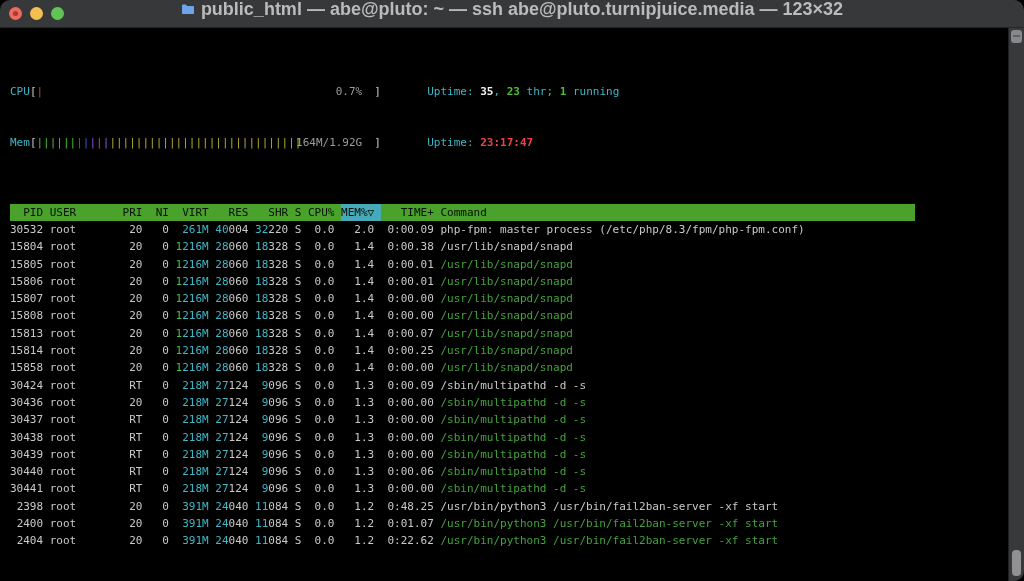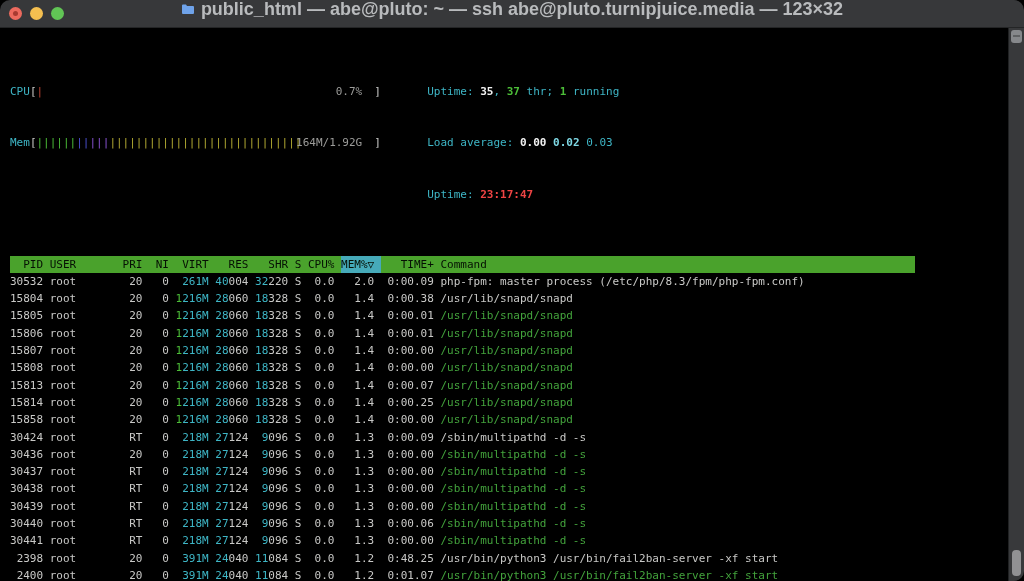--- a/index.html
+++ b/index.html
@@ -79,22 +79,21 @@
 
   <div class="bodywrap">
     <div class="content">
 
       <div class="meters-row">
         <div class="meters-col">
           <div class="line"><span class="mlabel">CPU</span><span class="brk">[</span><span class="bar"><span class="ticks"><span class="tick-red">|</span></span><span class="mval">0.7%</span></span><span class="brk">]</span></div>
           <div class="line"><span class="mlabel">Mem</span><span class="brk">[</span><span class="bar"><span class="ticks"><span class="tick-green">||||||</span><span class="tick-blue">||</span><span class="tick-magenta">|||</span><span class="tick-yellow">|||||||||||||||||||||||||||||</span></span><span class="mval">164M/1.92G</span></span><span class="brk">]</span></div>
         </div>
         <div class="info-col">
-          <div class="line"><span class="cyan">Uptime: </span><span class="wbold">35</span><span class="cyan">, </span><span class="gbold">37</span><span class="cyan"> thr; </span><span class="gbold">1</span><span class="cyan"> running</span></div>
-          <div class="line"><span class="cyan">Load average: </span><span class="wbold">0.00 </span><span class="bcyan">0.02 </span><span class="cyan">0.03</span></div>
+          <div class="line"><span class="cyan">Uptime: </span><span class="wbold">35</span><span class="cyan">, </span><span class="gbold">23</span><span class="cyan"> thr; </span><span class="gbold">1</span><span class="cyan"> running</span></div>
           <div class="line"><span class="cyan">Uptime: </span><span class="ucyan">23:17:47</span></div>
         </div>
       </div>
 
       <div class="line"> </div>
 
       <div class="line thead"><span class="hcell col-pid ar">PID</span><span class="hcell col-user">USER</span><span class="hcell col-pri ar">PRI</span><span class="hcell col-ni ar">NI</span><span class="hcell col-virt ar">VIRT</span><span class="hcell col-res ar">RES</span><span class="hcell col-shr ar">SHR</span><span class="hcell col-s">S</span><span class="hcell col-cpu ar">CPU%</span><span class="hcell col-mem ar sel">MEM%▽</span><span class="hcell col-time ar">TIME+</span><span class="hcell col-cmd">Command</span></div>
 
       <div><div class="prow"><span class="cell col-pid ar">30532</span><span class="cell col-user">root</span><span class="cell col-pri ar">20</span><span class="cell col-ni ar">0</span><span class="cell col-virt ar"><span class="seg-m">261M</span></span><span class="cell col-res ar"><span class="seg-m">40</span><span class="seg-p">004</span></span><span class="cell col-shr ar"><span class="seg-m">32</span><span class="seg-p">220</span></span><span class="cell col-s">S</span><span class="cell col-cpu ar">0.0</span><span class="cell col-mem ar">2.0</span><span class="cell col-time ar">0:00.09</span><span class="cell col-cmd">php-fpm: master process (/etc/php/8.3/fpm/php-fpm.conf)</span></div><div class="prow"><span class="cell col-pid ar">15804</span><span class="cell col-user">root</span><span class="cell col-pri ar">20</span><span class="cell col-ni ar">0</span><span class="cell col-virt ar"><span class="seg-g">1</span><span class="seg-m">216M</span></span><span class="cell col-res ar"><span class="seg-m">28</span><span class="seg-p">060</span></span><span class="cell col-shr ar"><span class="seg-m">18</span><span class="seg-p">328</span></span><span class="cell col-s">S</span><span class="cell col-cpu ar">0.0</span><span class="cell col-mem ar">1.4</span><span class="cell col-time ar">0:00.38</span><span class="cell col-cmd">/usr/lib/snapd/snapd</span></div><div class="prow"><span class="cell col-pid ar">15805</span><span class="cell col-user">root</span><span class="cell col-pri ar">20</span><span class="cell col-ni ar">0</span><span class="cell col-virt ar"><span class="seg-g">1</span><span class="seg-m">216M</span></span><span class="cell col-res ar"><span class="seg-m">28</span><span class="seg-p">060</span></span><span class="cell col-shr ar"><span class="seg-m">18</span><span class="seg-p">328</span></span><span class="cell col-s">S</span><span class="cell col-cpu ar">0.0</span><span class="cell col-mem ar">1.4</span><span class="cell col-time ar">0:00.01</span><span class="cell col-cmd green">/usr/lib/snapd/snapd</span></div><div class="prow"><span class="cell col-pid ar">15806</span><span class="cell col-user">root</span><span class="cell col-pri ar">20</span><span class="cell col-ni ar">0</span><span class="cell col-virt ar"><span class="seg-g">1</span><span class="seg-m">216M</span></span><span class="cell col-res ar"><span class="seg-m">28</span><span class="seg-p">060</span></span><span class="cell col-shr ar"><span class="seg-m">18</span><span class="seg-p">328</span></span><span class="cell col-s">S</span><span class="cell col-cpu ar">0.0</span><span class="cell col-mem ar">1.4</span><span class="cell col-time ar">0:00.01</span><span class="cell col-cmd green">/usr/lib/snapd/snapd</span></div><div class="prow"><span class="cell col-pid ar">15807</span><span class="cell col-user">root</span><span class="cell col-pri ar">20</span><span class="cell col-ni ar">0</span><span class="cell col-virt ar"><span class="seg-g">1</span><span class="seg-m">216M</span></span><span class="cell col-res ar"><span class="seg-m">28</span><span class="seg-p">060</span></span><span class="cell col-shr ar"><span class="seg-m">18</span><span class="seg-p">328</span></span><span class="cell col-s">S</span><span class="cell col-cpu ar">0.0</span><span class="cell col-mem ar">1.4</span><span class="cell col-time ar">0:00.00</span><span class="cell col-cmd green">/usr/lib/snapd/snapd</span></div><div class="prow"><span class="cell col-pid ar">15808</span><span class="cell col-user">root</span><span class="cell col-pri ar">20</span><span class="cell col-ni ar">0</span><span class="cell col-virt ar"><span class="seg-g">1</span><span class="seg-m">216M</span></span><span class="cell col-res ar"><span class="seg-m">28</span><span class="seg-p">060</span></span><span class="cell col-shr ar"><span class="seg-m">18</span><span class="seg-p">328</span></span><span class="cell col-s">S</span><span class="cell col-cpu ar">0.0</span><span class="cell col-mem ar">1.4</span><span class="cell col-time ar">0:00.00</span><span class="cell col-cmd green">/usr/lib/snapd/snapd</span></div><div class="prow"><span class="cell col-pid ar">15813</span><span class="cell col-user">root</span><span class="cell col-pri ar">20</span><span class="cell col-ni ar">0</span><span class="cell col-virt ar"><span class="seg-g">1</span><span class="seg-m">216M</span></span><span class="cell col-res ar"><span class="seg-m">28</span><span class="seg-p">060</span></span><span class="cell col-shr ar"><span class="seg-m">18</span><span class="seg-p">328</span></span><span class="cell col-s">S</span><span class="cell col-cpu ar">0.0</span><span class="cell col-mem ar">1.4</span><span class="cell col-time ar">0:00.07</span><span class="cell col-cmd green">/usr/lib/snapd/snapd</span></div><div class="prow"><span class="cell col-pid ar">15814</span><span class="cell col-user">root</span><span class="cell col-pri ar">20</span><span class="cell col-ni ar">0</span><span class="cell col-virt ar"><span class="seg-g">1</span><span class="seg-m">216M</span></span><span class="cell col-res ar"><span class="seg-m">28</span><span class="seg-p">060</span></span><span class="cell col-shr ar"><span class="seg-m">18</span><span class="seg-p">328</span></span><span class="cell col-s">S</span><span class="cell col-cpu ar">0.0</span><span class="cell col-mem ar">1.4</span><span class="cell col-time ar">0:00.25</span><span class="cell col-cmd green">/usr/lib/snapd/snapd</span></div><div class="prow"><span class="cell col-pid ar">15858</span><span class="cell col-user">root</span><span class="cell col-pri ar">20</span><span class="cell col-ni ar">0</span><span class="cell col-virt ar"><span class="seg-g">1</span><span class="seg-m">216M</span></span><span class="cell col-res ar"><span class="seg-m">28</span><span class="seg-p">060</span></span><span class="cell col-shr ar"><span class="seg-m">18</span><span class="seg-p">328</span></span><span class="cell col-s">S</span><span class="cell col-cpu ar">0.0</span><span class="cell col-mem ar">1.4</span><span class="cell col-time ar">0:00.00</span><span class="cell col-cmd green">/usr/lib/snapd/snapd</span></div><div class="prow"><span class="cell col-pid ar">30424</span><span class="cell col-user">root</span><span class="cell col-pri ar">RT</span><span class="cell col-ni ar">0</span><span class="cell col-virt ar"><span class="seg-m">218M</span></span><span class="cell col-res ar"><span class="seg-m">27</span><span class="seg-p">124</span></span><span class="cell col-shr ar"><span class="seg-m">9</span><span class="seg-p">096</span></span><span class="cell col-s">S</span><span class="cell col-cpu ar">0.0</span><span class="cell col-mem ar">1.3</span><span class="cell col-time ar">0:00.09</span><span class="cell col-cmd">/sbin/multipathd -d -s</span></div><div class="prow"><span class="cell col-pid ar">30436</span><span class="cell col-user">root</span><span class="cell col-pri ar">20</span><span class="cell col-ni ar">0</span><span class="cell col-virt ar"><span class="seg-m">218M</span></span><span class="cell col-res ar"><span class="seg-m">27</span><span class="seg-p">124</span></span><span class="cell col-shr ar"><span class="seg-m">9</span><span class="seg-p">096</span></span><span class="cell col-s">S</span><span class="cell col-cpu ar">0.0</span><span class="cell col-mem ar">1.3</span><span class="cell col-time ar">0:00.00</span><span class="cell col-cmd green">/sbin/multipathd -d -s</span></div><div class="prow"><span class="cell col-pid ar">30437</span><span class="cell col-user">root</span><span class="cell col-pri ar">RT</span><span class="cell col-ni ar">0</span><span class="cell col-virt ar"><span class="seg-m">218M</span></span><span class="cell col-res ar"><span class="seg-m">27</span><span class="seg-p">124</span></span><span class="cell col-shr ar"><span class="seg-m">9</span><span class="seg-p">096</span></span><span class="cell col-s">S</span><span class="cell col-cpu ar">0.0</span><span class="cell col-mem ar">1.3</span><span class="cell col-time ar">0:00.00</span><span class="cell col-cmd green">/sbin/multipathd -d -s</span></div><div class="prow"><span class="cell col-pid ar">30438</span><span class="cell col-user">root</span><span class="cell col-pri ar">RT</span><span class="cell col-ni ar">0</span><span class="cell col-virt ar"><span class="seg-m">218M</span></span><span class="cell col-res ar"><span class="seg-m">27</span><span class="seg-p">124</span></span><span class="cell col-shr ar"><span class="seg-m">9</span><span class="seg-p">096</span></span><span class="cell col-s">S</span><span class="cell col-cpu ar">0.0</span><span class="cell col-mem ar">1.3</span><span class="cell col-time ar">0:00.00</span><span class="cell col-cmd green">/sbin/multipathd -d -s</span></div><div class="prow"><span class="cell col-pid ar">30439</span><span class="cell col-user">root</span><span class="cell col-pri ar">RT</span><span class="cell col-ni ar">0</span><span class="cell col-virt ar"><span class="seg-m">218M</span></span><span class="cell col-res ar"><span class="seg-m">27</span><span class="seg-p">124</span></span><span class="cell col-shr ar"><span class="seg-m">9</span><span class="seg-p">096</span></span><span class="cell col-s">S</span><span class="cell col-cpu ar">0.0</span><span class="cell col-mem ar">1.3</span><span class="cell col-time ar">0:00.00</span><span class="cell col-cmd green">/sbin/multipathd -d -s</span></div><div class="prow"><span class="cell col-pid ar">30440</span><span class="cell col-user">root</span><span class="cell col-pri ar">RT</span><span class="cell col-ni ar">0</span><span class="cell col-virt ar"><span class="seg-m">218M</span></span><span class="cell col-res ar"><span class="seg-m">27</span><span class="seg-p">124</span></span><span class="cell col-shr ar"><span class="seg-m">9</span><span class="seg-p">096</span></span><span class="cell col-s">S</span><span class="cell col-cpu ar">0.0</span><span class="cell col-mem ar">1.3</span><span class="cell col-time ar">0:00.06</span><span class="cell col-cmd green">/sbin/multipathd -d -s</span></div><div class="prow"><span class="cell col-pid ar">30441</span><span class="cell col-user">root</span><span class="cell col-pri ar">RT</span><span class="cell col-ni ar">0</span><span class="cell col-virt ar"><span class="seg-m">218M</span></span><span class="cell col-res ar"><span class="seg-m">27</span><span class="seg-p">124</span></span><span class="cell col-shr ar"><span class="seg-m">9</span><span class="seg-p">096</span></span><span class="cell col-s">S</span><span class="cell col-cpu ar">0.0</span><span class="cell col-mem ar">1.3</span><span class="cell col-time ar">0:00.00</span><span class="cell col-cmd green">/sbin/multipathd -d -s</span></div><div class="prow"><span class="cell col-pid ar">2398</span><span class="cell col-user">root</span><span class="cell col-pri ar">20</span><span class="cell col-ni ar">0</span><span class="cell col-virt ar"><span class="seg-m">391M</span></span><span class="cell col-res ar"><span class="seg-m">24</span><span class="seg-p">040</span></span><span class="cell col-shr ar"><span class="seg-m">11</span><span class="seg-p">084</span></span><span class="cell col-s">S</span><span class="cell col-cpu ar">0.0</span><span class="cell col-mem ar">1.2</span><span class="cell col-time ar">0:48.25</span><span class="cell col-cmd">/usr/bin/python3 /usr/bin/fail2ban-server -xf start</span></div><div class="prow"><span class="cell col-pid ar">2400</span><span class="cell col-user">root</span><span class="cell col-pri ar">20</span><span class="cell col-ni ar">0</span><span class="cell col-virt ar"><span class="seg-m">391M</span></span><span class="cell col-res ar"><span class="seg-m">24</span><span class="seg-p">040</span></span><span class="cell col-shr ar"><span class="seg-m">11</span><span class="seg-p">084</span></span><span class="cell col-s">S</span><span class="cell col-cpu ar">0.0</span><span class="cell col-mem ar">1.2</span><span class="cell col-time ar">0:01.07</span><span class="cell col-cmd green">/usr/bin/python3 /usr/bin/fail2ban-server -xf start</span></div><div class="prow"><span class="cell col-pid ar">2404</span><span class="cell col-user">root</span><span class="cell col-pri ar">20</span><span class="cell col-ni ar">0</span><span class="cell col-virt ar"><span class="seg-m">391M</span></span><span class="cell col-res ar"><span class="seg-m">24</span><span class="seg-p">040</span></span><span class="cell col-shr ar"><span class="seg-m">11</span><span class="seg-p">084</span></span><span class="cell col-s">S</span><span class="cell col-cpu ar">0.0</span><span class="cell col-mem ar">1.2</span><span class="cell col-time ar">0:22.62</span><span class="cell col-cmd green">/usr/bin/python3 /usr/bin/fail2ban-server -xf start</span></div></div>
 

